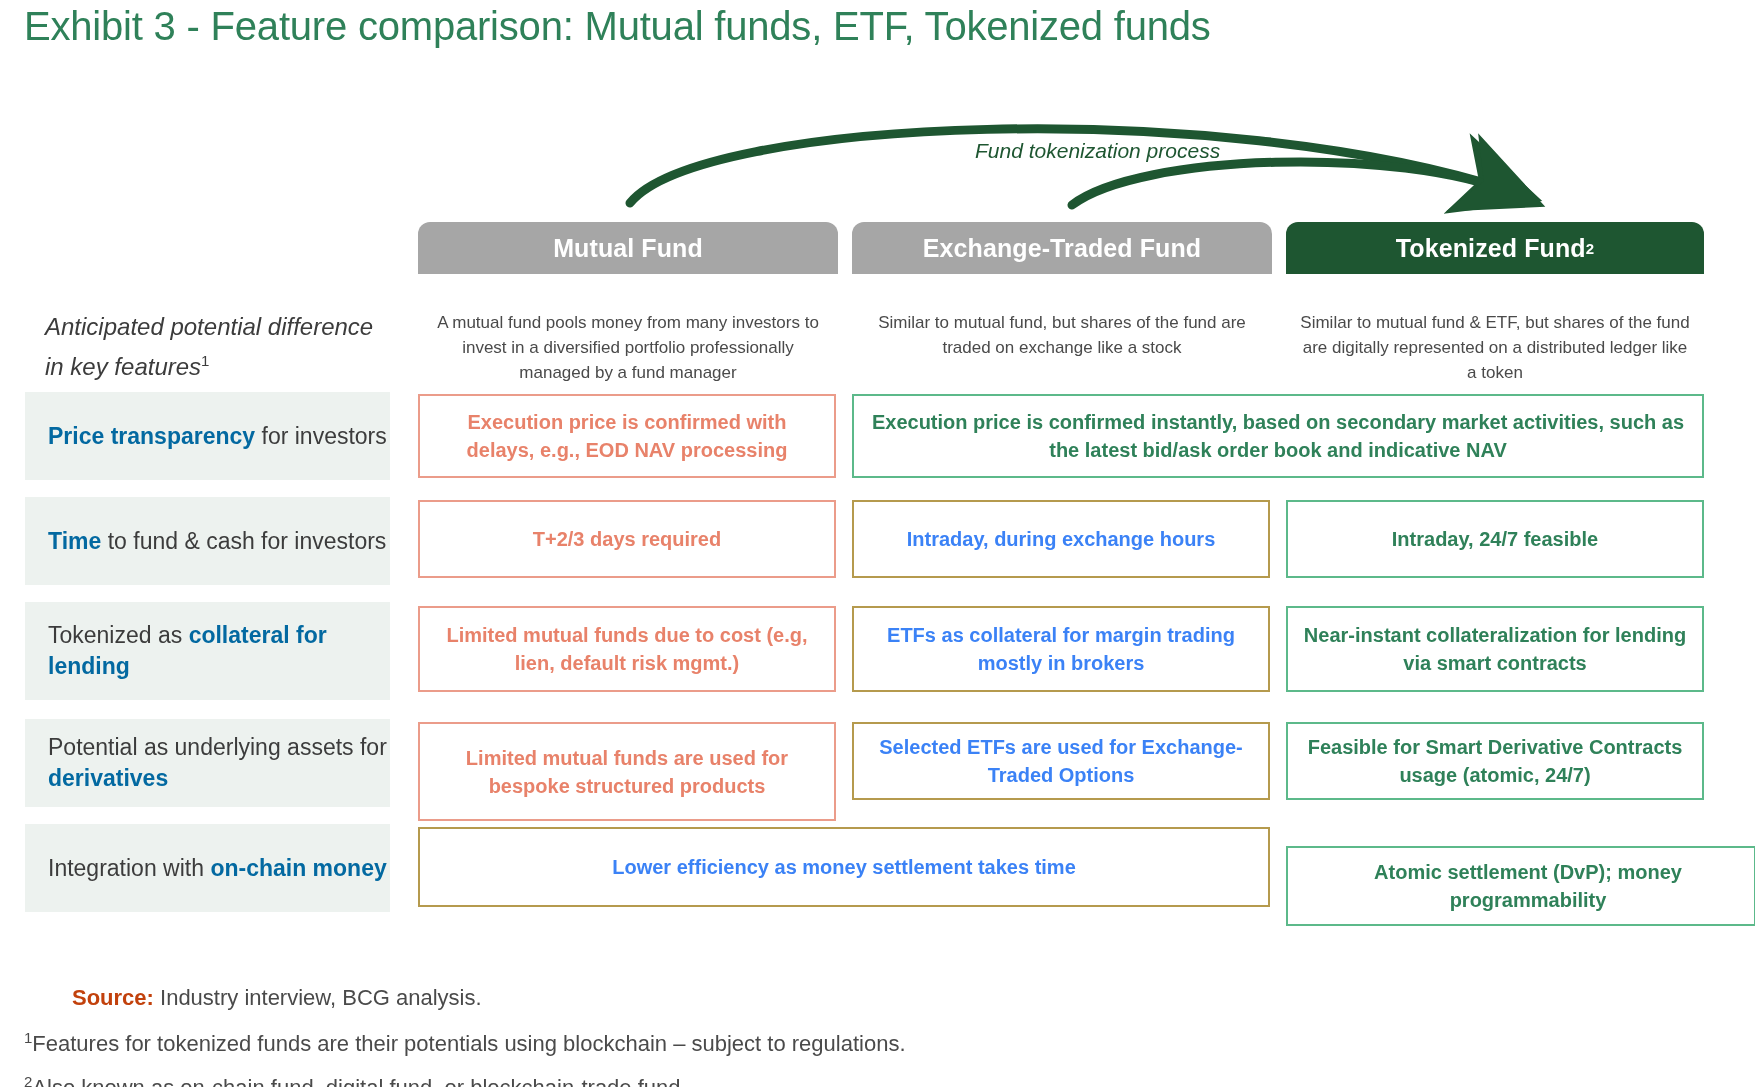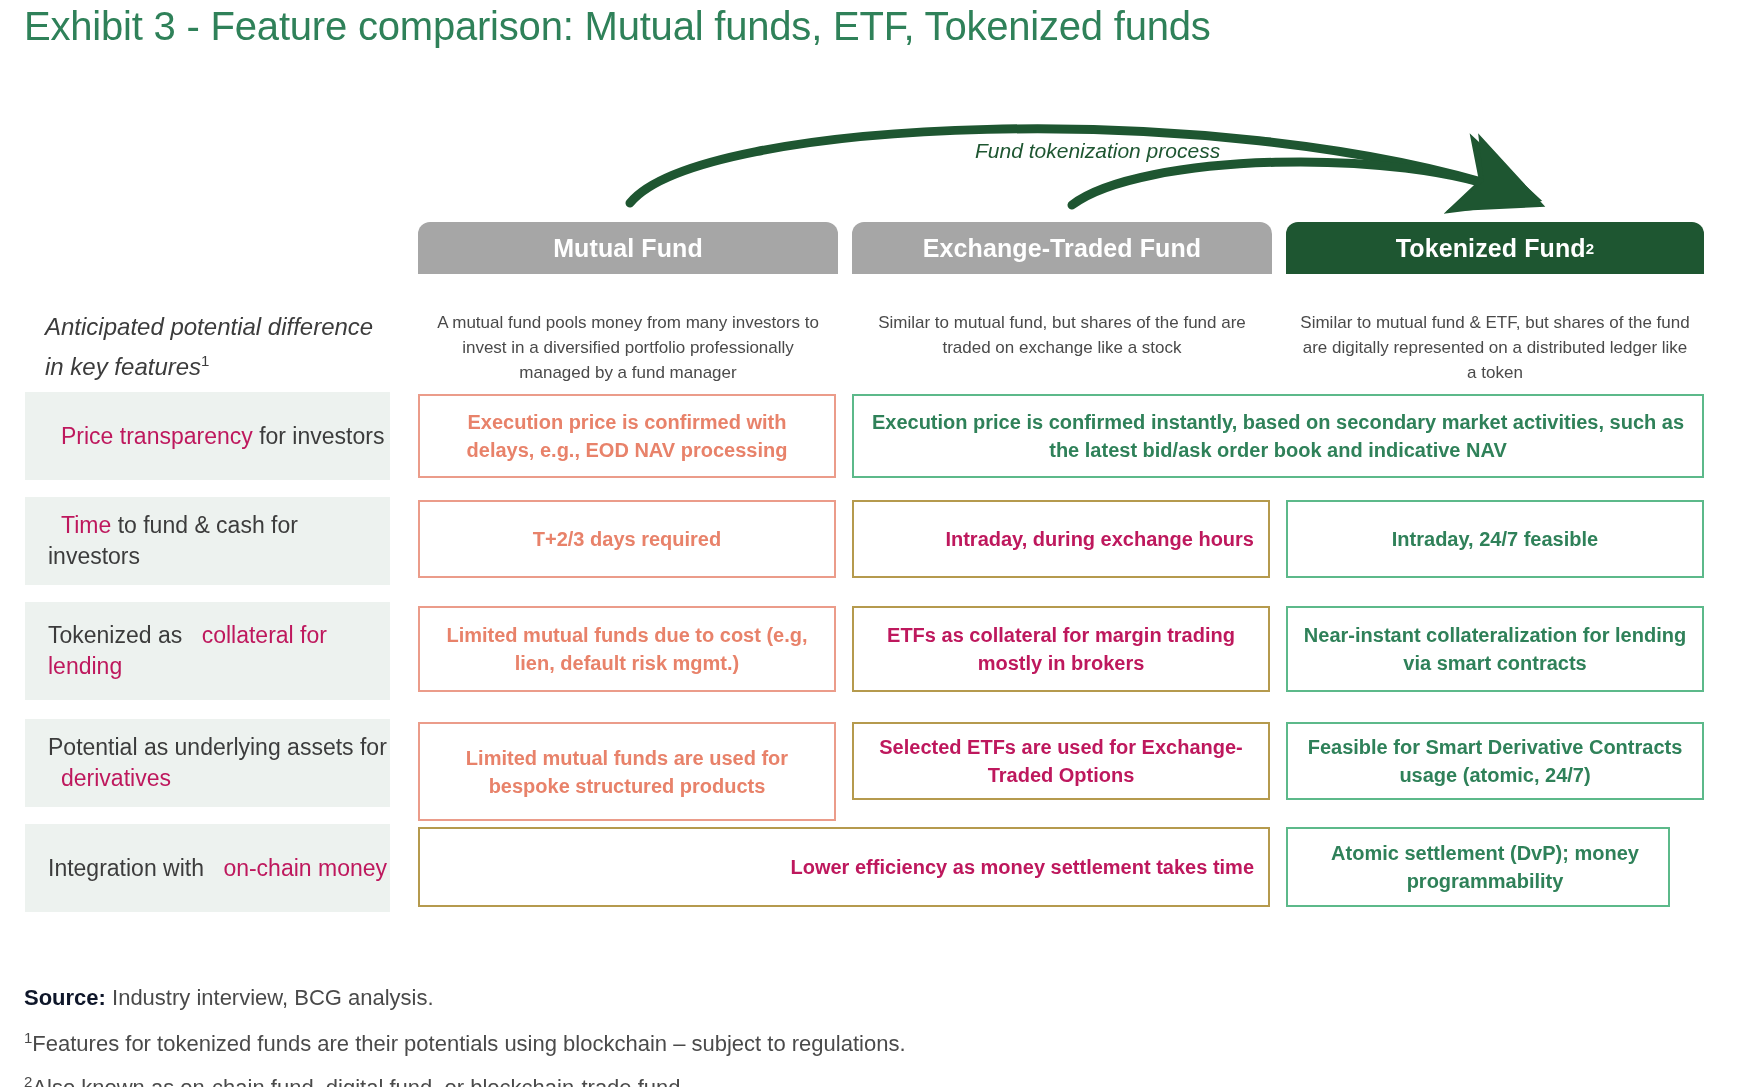--- a/index.html
+++ b/index.html
@@ -89,53 +89,53 @@
     width:365px;
     background:#edf2ef;
     display:flex;
     align-items:center;
     box-sizing:border-box;
     padding:0 0 0 23px;
     font-size:23px;
     line-height:31px;
     color:#3c3c3c;
   }
-  .row-label b{ color:#be185d; font-weight:normal;margin-left:13px; }
+  .row-label b{ color:#0369a1; font-weight:bold; }
 
   
   .cell{
     position:absolute;
     box-sizing:border-box;
     background:#ffffff;
     border:2px solid #7f1d1d;
     display:flex;
     align-items:center;
     justify-content:center;
     text-align:center;
     font-size:20px;
     line-height:28px;
     padding:0 14px;
     font-weight:bold;
   }
   .cell.red   { border-color:#eb9c8a; color:#e8826a; }
-  .cell.olive { border-color:#b59a4d; color:#be185d;justify-content:flex-end; }
+  .cell.olive { border-color:#b59a4d; color:#3b82f6; }
   .cell.green { border-color:#5cb98a; color:#2f8159; }
 
   
   .footer{
     position:absolute;
     left:24px;
     width:1500px;
     font-size:22px;
     color:#4a4a4a;
   }
   .footer .src{ position:absolute; top:0px;  white-space:nowrap; }
   .footer .fn1{ position:absolute; top:44px; white-space:nowrap; }
   .footer .fn2{ position:absolute; top:88px; white-space:nowrap; }
-  .footer b{ color:#0f172a; }
+  .footer b{ color:#c2410c;margin-left:48px; }
   .footer sup{ font-size:15px; }
 </style>
 </head>
 <body>
 
 <div class="exhibit-title">Exhibit 3 - Feature comparison: Mutual funds, ETF, Tokenized funds</div>
 
 <svg class="arrow-layer" viewBox="0 0 1755 150" width="1755" height="150">
   <defs>
     <marker id="ah" markerWidth="11" markerHeight="11" refX="6" refY="5.5" orient="auto" markerUnits="strokeWidth">
@@ -213,21 +213,21 @@
     </div>
     <div class="cell green" style="left: 1286px; width: 418px; top: 722px; height: 78px;">
       <span>Feasible for Smart Derivative Contracts usage (atomic, 24/7)</span>
     </div>
     <div class="row-label" style="top: 824px; height: 88px;">
       <div><span>Integration with </span><b>on-chain money</b></div>
     </div>
     <div class="cell olive" style="left: 418px; width: 852px; top: 827px; height: 80px;">
       <span>Lower efficiency as money settlement takes time</span>
     </div>
-    <div class="cell green" style="left: 1286px; width: 384px; top: 827px; height: 80px; padding-left: 28px;">
+    <div class="cell green" style="left: 1286px; width: 470px; top: 846px; height: 80px; padding-left: 28px;">
       <span>Atomic settlement (DvP); money programmability</span>
     </div>
   </div>
 
 <div class="footer" style="top:985px;">
   <div class="src">
     <b>Source:</b><span> Industry interview, BCG analysis.</span>
   </div>
   <div class="fn1">
     <sup>1</sup><span>Features for tokenized funds are their potentials using blockchain – subject to regulations.</span>

